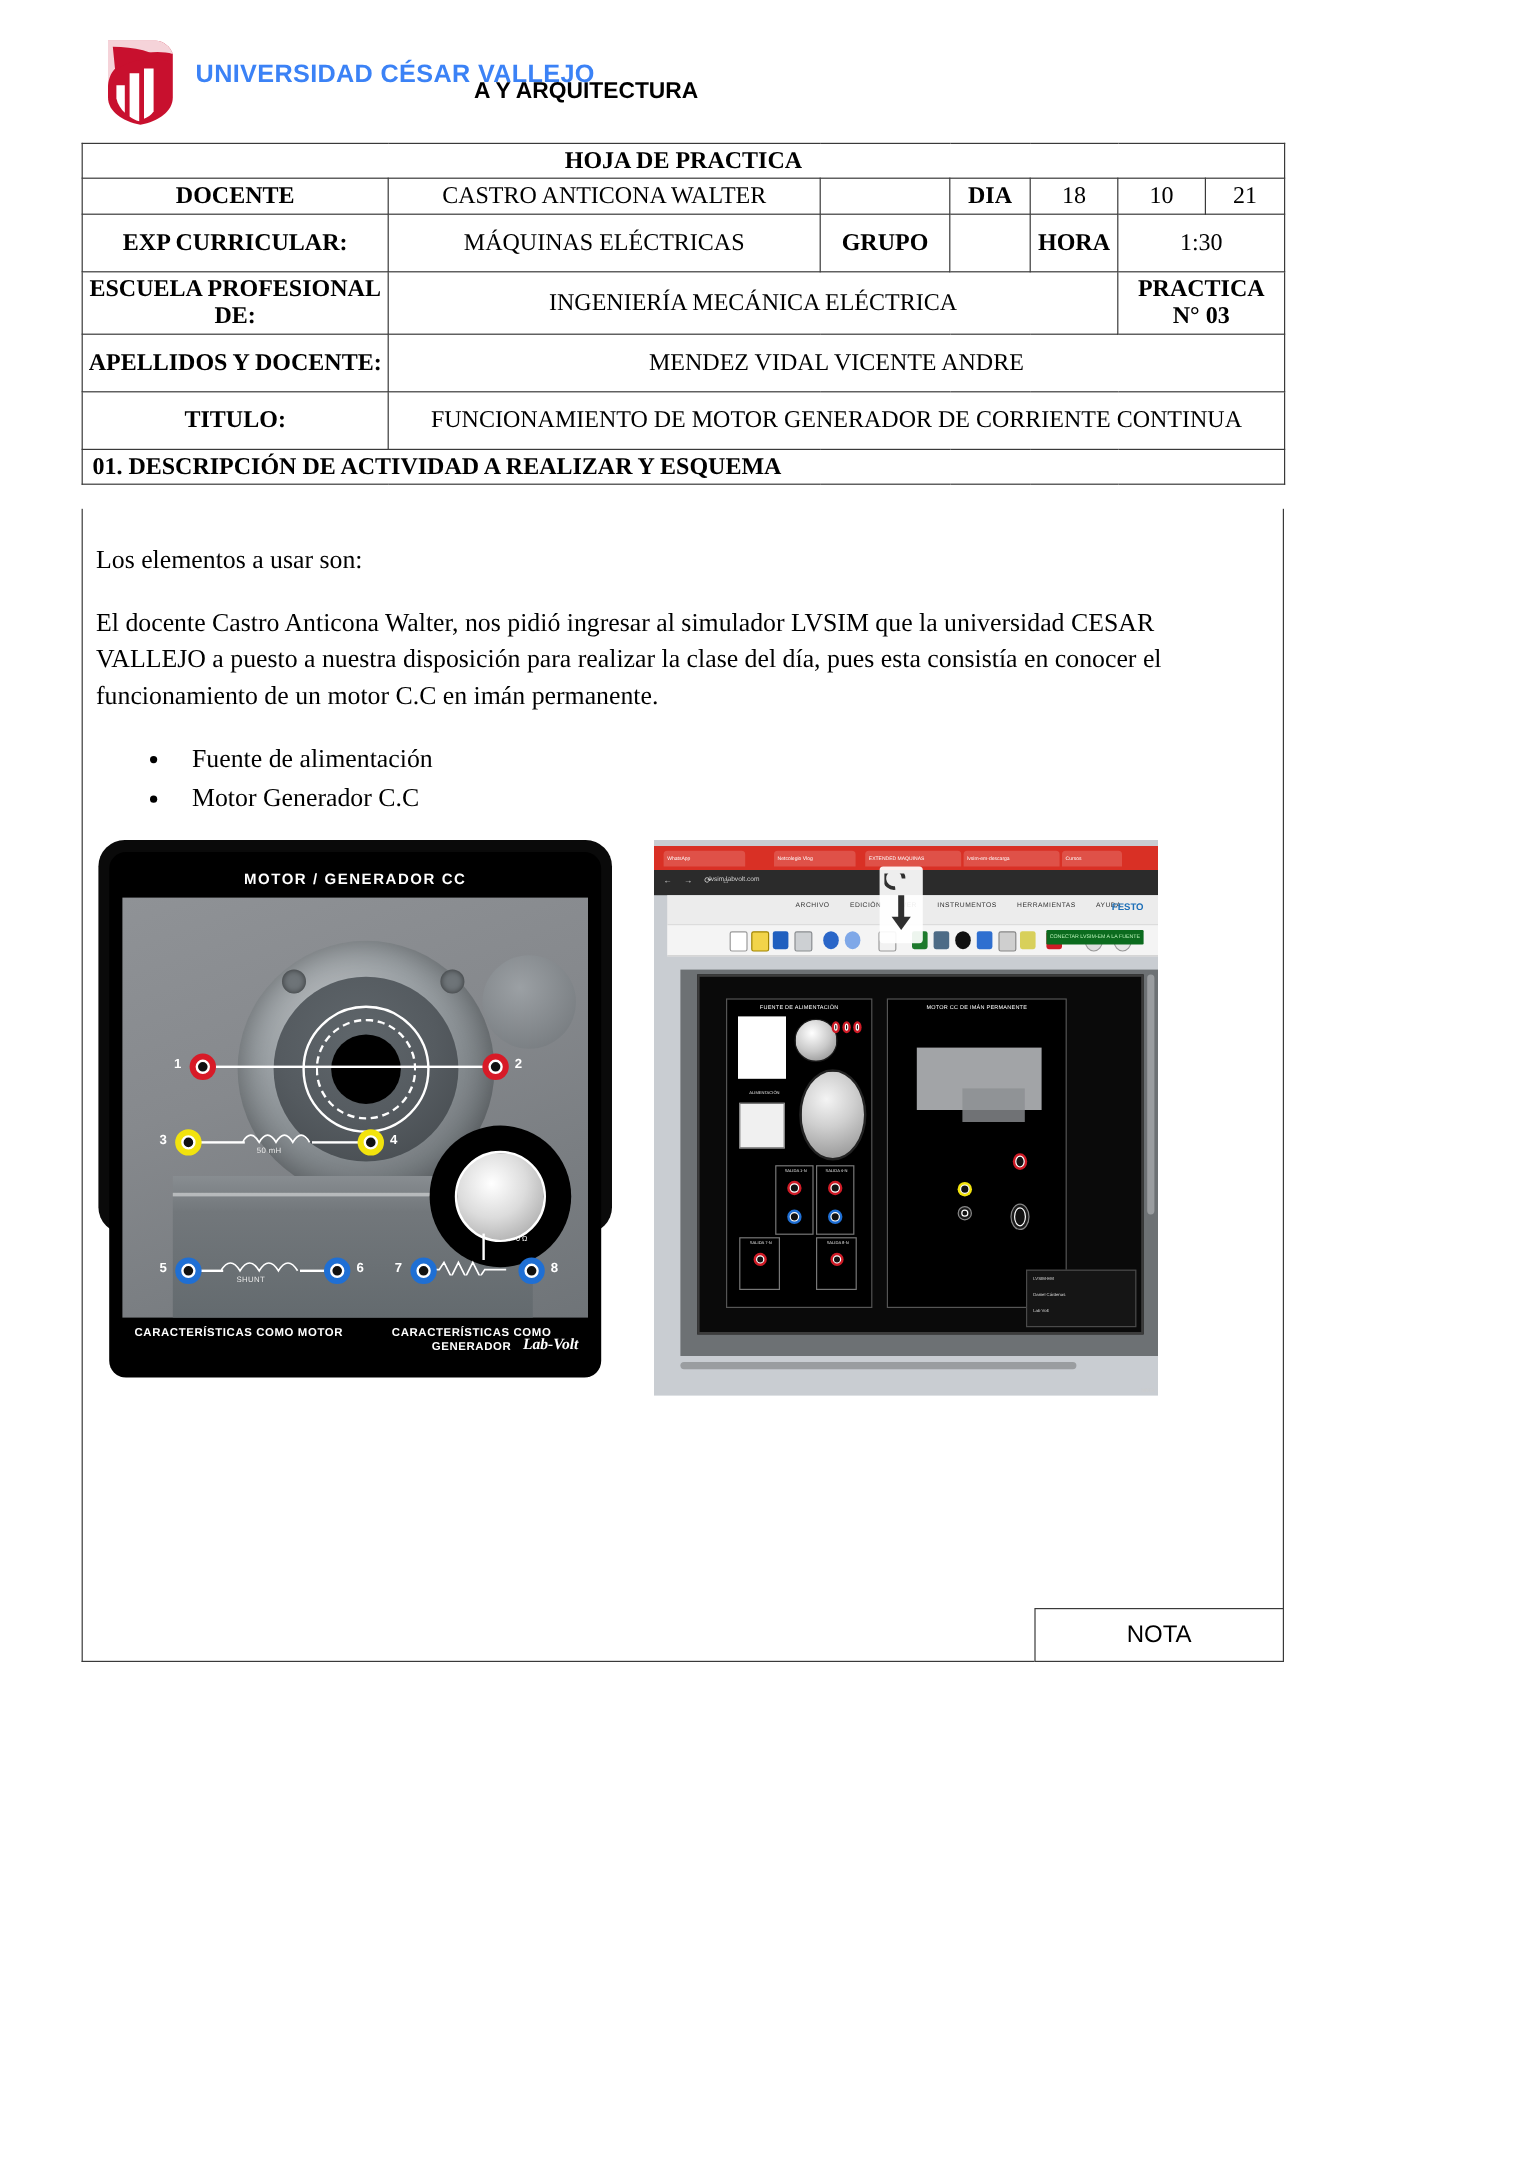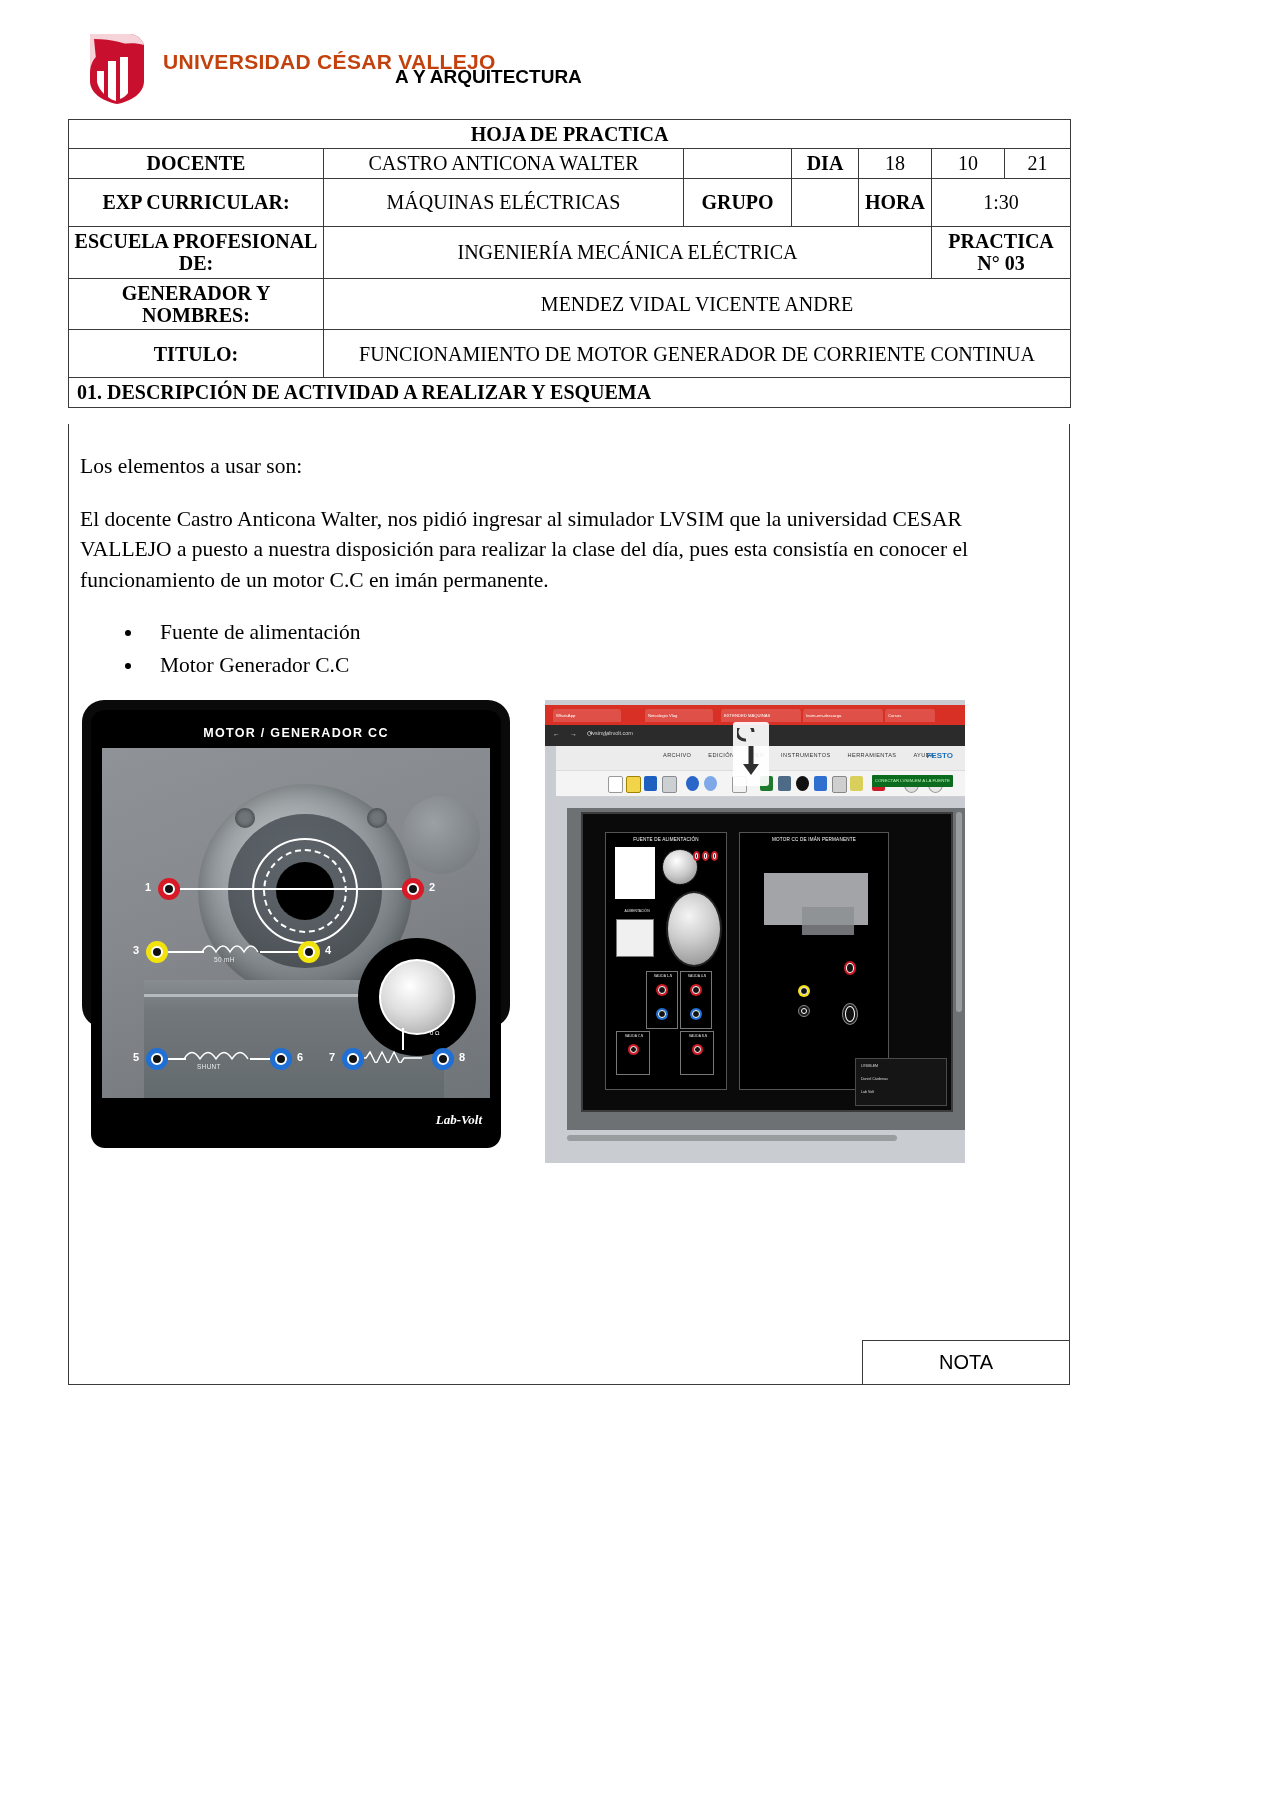--- a/index.html
+++ b/index.html
@@ -29,21 +29,21 @@
     width: 62px; height: 75px;
   }
   .ucv-logo svg { display: block; }
   .ucv-wordmark {
     position: absolute;
     left: 163px; top: 50px;
     font-family: "Liberation Sans", sans-serif;
     font-weight: bold;
     font-size: 21px;
     letter-spacing: 0.3px;
-    color: #c2410c;
+    color: #3b82f6;
     white-space: nowrap;
   }
   .faculty-text {
     position: absolute;
     left: 395px; top: 66px;
     font-family: "Liberation Sans", sans-serif;
     font-weight: bold;
     font-size: 19px;
     color: #000;
     white-space: nowrap;
@@ -609,21 +609,21 @@
     <td colspan="2">1:30</td>
   </tr>
 
   <tr class="tall">
     <td class="b">ESCUELA PROFESIONAL DE:</td>
     <td colspan="4">INGENIERÍA MECÁNICA ELÉCTRICA</td>
     <td colspan="2" class="b">PRACTICA N° 03</td>
   </tr>
 
   <tr class="tall">
-    <td class="b">GENERADOR Y NOMBRES:</td>
+    <td class="b">APELLIDOS Y DOCENTE:</td>
     <td colspan="6">MENDEZ VIDAL VICENTE ANDRE</td>
   </tr>
 
   <tr class="tall">
     <td class="b">TITULO:</td>
     <td colspan="6">FUNCIONAMIENTO DE MOTOR GENERADOR DE CORRIENTE CONTINUA</td>
   </tr>
 
 
   <tr>
@@ -693,20 +693,24 @@
     <svg class="coil" style="left:258px; top:301px; width:62px; height:14px;" viewBox="0 0 62 14">
       <path d="M0 9 l6 0 l4 -6 l6 12 l6 -12 l6 12 l6 -12 l6 12 l4 -6 l18 0" fill="none" stroke="#fff" stroke-width="1.4"></path>
     </svg>
     <div class="wire" style="left:300px; top:280px; width:2px; height:22px; background:#fff;"></div>
     <div class="term blue" style="left:240px; top:300px;"></div>
     <div class="term-num" style="left:227px; top:303px;">7</div>
     <div class="term blue" style="left:330px; top:300px;"></div>
     <div class="term-num" style="left:357px; top:303px;">8</div>
   </div>
 
+  <div class="caption-row">
+    <div>CARACTERÍSTICAS COMO MOTOR</div>
+    <div>CARACTERÍSTICAS COMO GENERADOR</div>
+  </div>
   <div class="labvolt">Lab-Volt</div>
 </div>
 
 <div class="fig-sim">
 
   <div class="sim-tabbar">
     <div class="sim-tab" style="left:8px;  width:62px;">WhatsApp</div>
     <div class="sim-tab" style="left:100px; width:62px;">Netcolegio Vlog</div>
     <div class="sim-tab" style="left:176px; width=74px; width:74px;">EXTENDED MAQUINAS</div>
     <div class="sim-tab" style="left:258px; width:74px;">lvsim-em-descarga</div>

